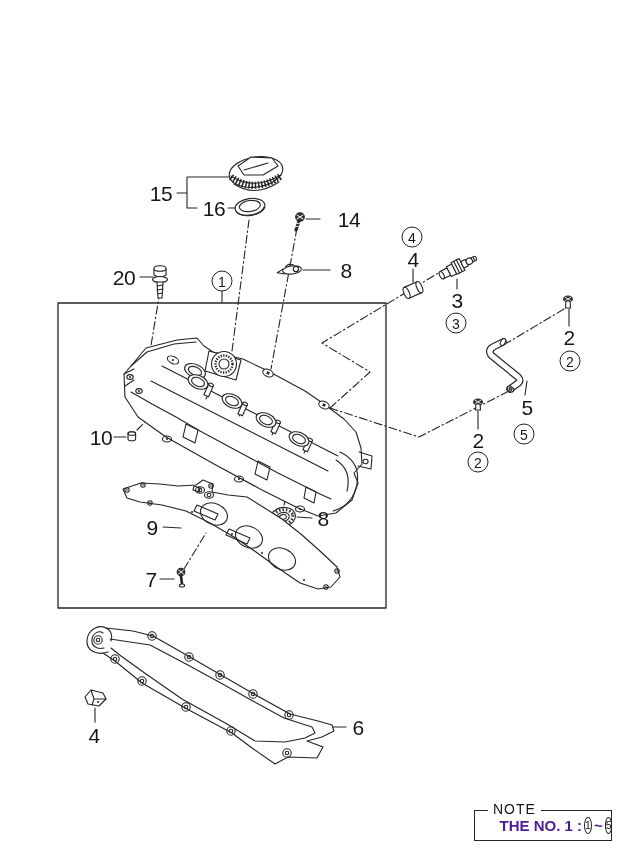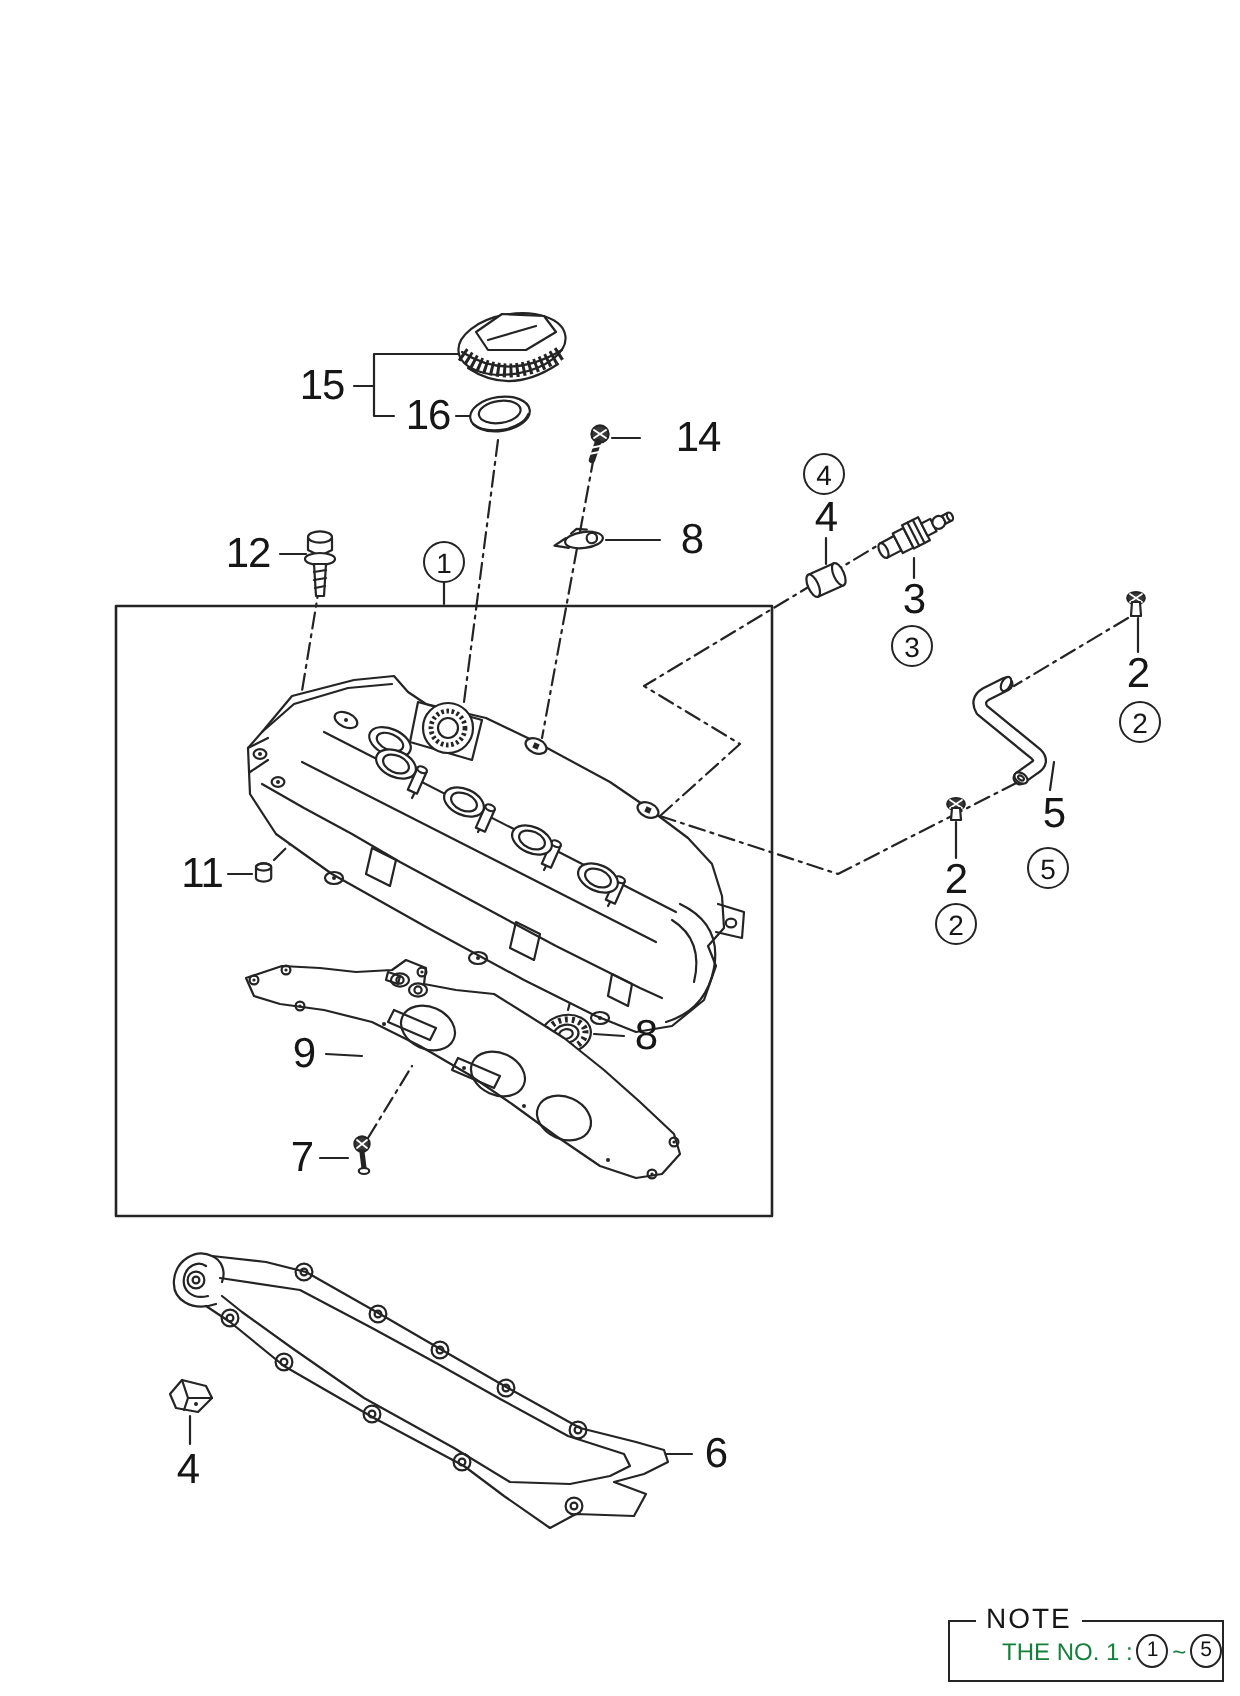--- a/index.html
+++ b/index.html
@@ -21,21 +21,21 @@
   }
   .note-box{
     position:absolute;left:474px;top:810px;width:138px;height:31px;
     border:1.5px solid #242424;box-sizing:border-box;
     display:flex;align-items:center;justify-content:center;gap:2px;padding-left:26px;
   }
   .note-title{
     position:absolute;top:-9px;left:13px;background:#ffffff;padding:0 5px;
     font-size:14px;font-weight:500;letter-spacing:1px;color:#161616;line-height:1;
   }
-  .note-text{font-size:12px;font-weight:400;color:#15803d;line-height:1;white-space:nowrap;}
+  .note-text{font-size:15px;font-weight:700;color:#4c1d95;line-height:1;white-space:nowrap;}
   .mini-circ{
     display:inline-flex;align-items:center;justify-content:center;
     width:15px;height:15px;border:1.3px solid #242424;border-radius:50%;
     font-size:10.5px;font-weight:500;color:#161616;line-height:1;
   }
 </style>
 </head>
 <body>
 
 <div id="canvas">
@@ -317,27 +317,27 @@
         <circle cx="98" cy="702" r="1" fill="#242424" stroke="none"></circle>
       </g>
 
     </g>
   </svg>
 
   <div class="lbl" style="left:161px;top:193px">15</div>
   <div class="lbl" style="left:214px;top:208px">16</div>
   <div class="lbl" style="left:349px;top:219px">14</div>
   <div class="lbl" style="left:346px;top:270px">8</div>
-  <div class="lbl" style="left:124px;top:277px">12</div>
+  <div class="lbl" style="left:124px;top:277px">20</div>
   <div class="lbl" style="left:413px;top:259px">4</div>
   <div class="lbl" style="left:457px;top:300px">3</div>
   <div class="lbl" style="left:569px;top:337px">2</div>
   <div class="lbl" style="left:527px;top:407px">5</div>
   <div class="lbl" style="left:478px;top:440px">2</div>
-  <div class="lbl" style="left:101px;top:437px">11</div>
+  <div class="lbl" style="left:101px;top:437px">10</div>
   <div class="lbl" style="left:152px;top:527px">9</div>
   <div class="lbl" style="left:151px;top:579px">7</div>
   <div class="lbl" style="left:323px;top:518px">8</div>
   <div class="lbl" style="left:358px;top:727px">6</div>
   <div class="lbl" style="left:94px;top:735px">4</div>
 
   <div class="circ" style="left:222px;top:281px">1</div>
   <div class="circ" style="left:412px;top:237px">4</div>
   <div class="circ" style="left:456px;top:323px">3</div>
   <div class="circ" style="left:570px;top:361px">2</div>

